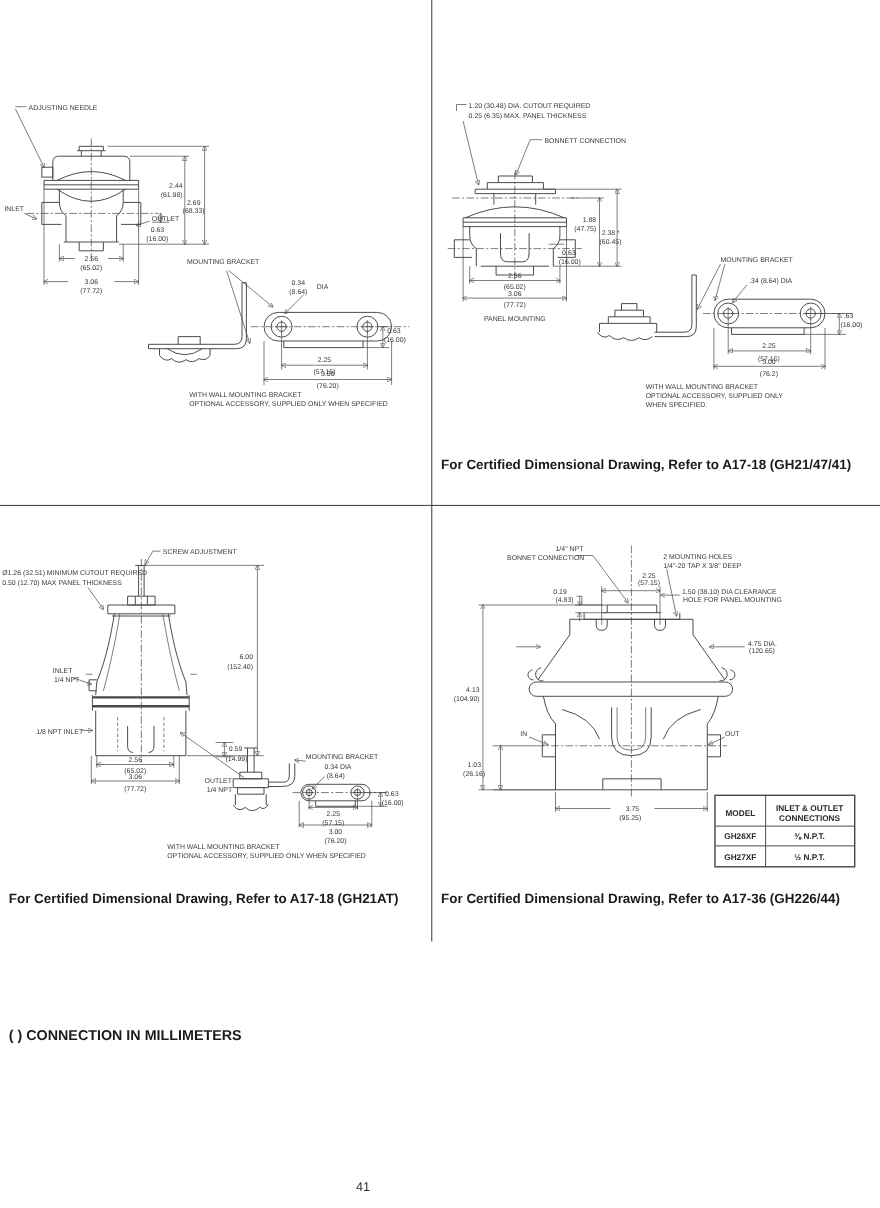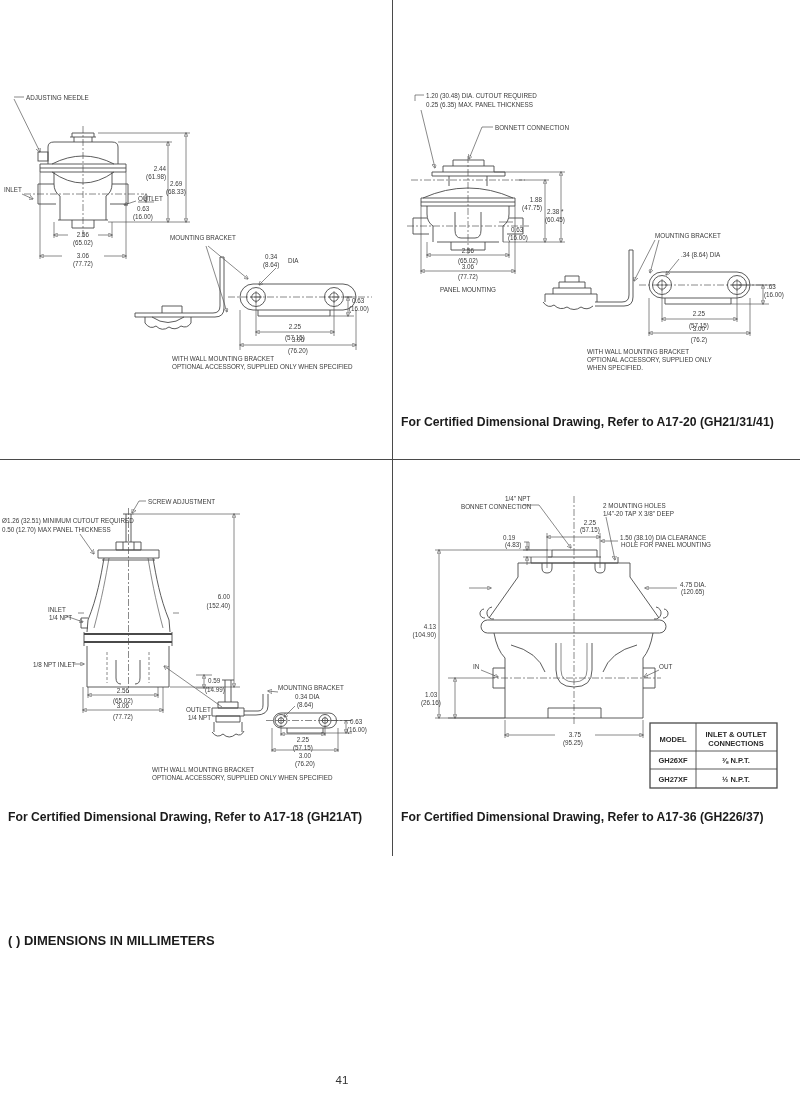--- a/index.html
+++ b/index.html
@@ -6,21 +6,21 @@
   #page{position:relative;width:800px;height:1098px;background:#ffffff;overflow:hidden;
         font-family:"Liberation Sans",sans-serif;color:#2e2e2e;}
   .vrule{position:absolute;left:392px;top:0;width:1px;height:856px;background:#4a4a4a;}
   .hrule{position:absolute;left:0;top:459px;width:800px;height:1px;background:#4a4a4a;}
   .caption{position:absolute;font-weight:bold;font-size:12.2px;color:#1b1b1b;white-space:nowrap;}
   #cap1{left:8px;top:415px;}
   #cap2{left:401px;top:415px;}
   #cap3{left:8px;top:810px;}
   #cap4{left:401px;top:810px;}
   .footer{position:absolute;left:8px;top:933px;font-weight:bold;font-size:13px;color:#1b1b1b;}
-  .pagenum{position:absolute;left:12px;top:1074px;width:660px;text-align:center;font-size:11.5px;color:#333;}
+  .pagenum{position:absolute;left:0;top:1074px;width:660px;text-align:center;font-size:11.5px;color:#333;}
   svg{position:absolute;overflow:visible;}
   #svg1{left:0;top:80px;}
   #svg2{left:393px;top:80px;}
   #svg3{left:0;top:480px;}
   #svg4{left:393px;top:480px;}
   svg text{font-family:"Liberation Sans",sans-serif;font-size:6.3px;fill:#3a3a3a;}
   svg .tbl{font-size:7.5px;font-weight:bold;fill:#2b2b2b;}
   svg path,svg line,svg rect,svg circle{fill:none;stroke:#4a4a4a;stroke-width:.9;}
   svg .thin{stroke-width:.65;}
   svg .thick{stroke-width:2.2;}
@@ -380,19 +380,19 @@
       <text x="32" y="217">1.03</text>
       <text x="28" y="225">(26.16)</text>
       <text x="182" y="257" text-anchor="middle">3.75</text>
       <text x="180" y="265" text-anchor="middle">(95.25)</text>
     </g>
   </svg>
 
   <div class="vrule"></div>
   <div class="hrule"></div>
 
-  <div id="cap2" class="caption">For Certified Dimensional Drawing, Refer to A17-20 (GH21/31/41)</div>
+  <div id="cap2" class="caption">For Certified Dimensional Drawing, Refer to A17-18 (GH21/47/41)</div>
   <div id="cap3" class="caption">For Certified Dimensional Drawing, Refer to A17-18 (GH21AT)</div>
-  <div id="cap4" class="caption">For Certified Dimensional Drawing, Refer to A17-36 (GH226/37)</div>
-
-  <div class="footer">( ) DIMENSIONS IN MILLIMETERS</div>
+  <div id="cap4" class="caption">For Certified Dimensional Drawing, Refer to A17-36 (GH226/44)</div>
+
+  <div class="footer">( ) CONNECTION IN MILLIMETERS</div>
   <div class="pagenum">41</div>
 </div>
 
 </body></html>

